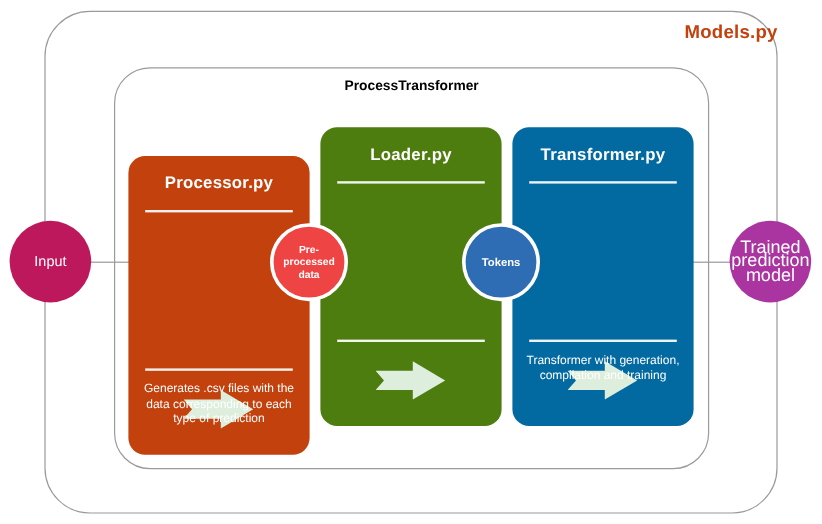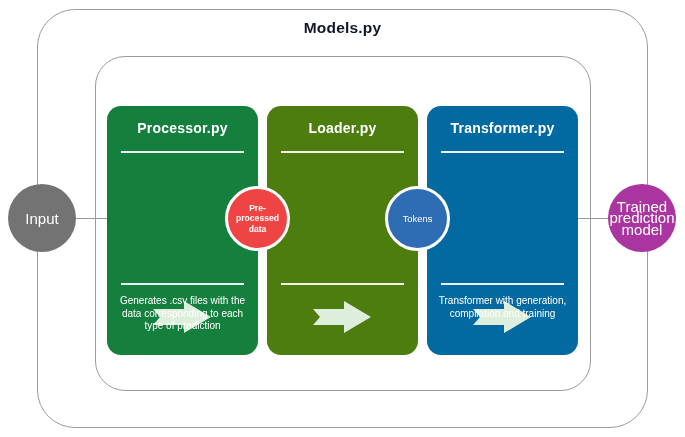--- a/index.html
+++ b/index.html
@@ -31,24 +31,24 @@
     box-sizing: border-box;
     border: 1px solid #9a9a9a;
     border-radius: 38px;
     background: transparent;
   }
   .outer-title {
     position: absolute;
     left: 37px;
     top: 19px;
     width: 611px;
-    text-align: center;
+    text-align: right;
     font-size: 15.5px;
     font-weight: bold;
-    color: #0f172a;
+    color: #c2410c;
     letter-spacing: 0.2px;
   }
 
   
   .inner-box {
     position: absolute;
     left: 95px;
     top: 56px;
     width: 496px;
     height: 335px;
@@ -86,21 +86,21 @@
   }
   .panel {
     position: absolute;
     top: 0;
     width: 151px;
     height: 249px;
     border-radius: 14px;
     box-sizing: border-box;
     color: #ffffff;
   }
-  .panel.p1 { left: 0px;   background: #15803d; }
+  .panel.p1 { left: 0px;   background: #c2410c; margin-top: 24px; }
   .panel.p2 { left: 160px; background: #4d7c0f; }
   .panel.p3 { left: 320px; background: #0369a1; }
 
   .panel-title {
     position: absolute;
     top: 14px;
     left: 0;
     width: 100%;
     text-align: center;
     font-size: 14px;
@@ -157,22 +157,22 @@
     color: #ffffff;
     box-sizing: border-box;
   }
   .circle span { display: block; width: 100%; }
 
   .circle-input {
     left: 8px;
     top: 184px;
     width: 68px;
     height: 68px;
-    background: #737373;
-    font-size: 15px;
+    background: #be185d;
+    font-size: 12px;
   }
   .circle-pre {
     left: 225px;
     top: 186px;
     width: 65px;
     height: 65px;
     background: #ef4444;
     border: 3px solid #ffffff;
     font-size: 8.6px;
     line-height: 10.5px;
@@ -180,41 +180,42 @@
     justify-content: flex-end;
   }
   .circle-tokens {
     left: 385px;
     top: 186px;
     width: 65px;
     height: 65px;
     background: #2E6DB4;
     border: 3px solid #ffffff;
     font-size: 9.4px;
-    font-weight: normal;
+    font-weight: bold;
   }
   .circle-output {
     left: 608px;
     top: 184px;
     width: 68px;
     height: 68px;
     background: #AA35A0;
     font-size: 15px;
     line-height: 11.5px;
   }
 </style>
 </head>
 <body>
 
 <div id="canvas">
 
   <div class="outer-box"></div>
   <div class="outer-title">Models.py</div>
 
   <div class="inner-box"></div>
+  <div class="inner-title">ProcessTransformer</div>
 
   <div class="connector-line" style="left:70px; width:45px;"></div>
   <div class="connector-line" style="left:570px; width:45px;"></div>
 
   <div class="panels">
 
     <div class="panel p1">
       <div class="panel-title">Processor.py</div>
       <div class="rule-top"></div>
       <div class="block-arrow" style="left:46px;">

